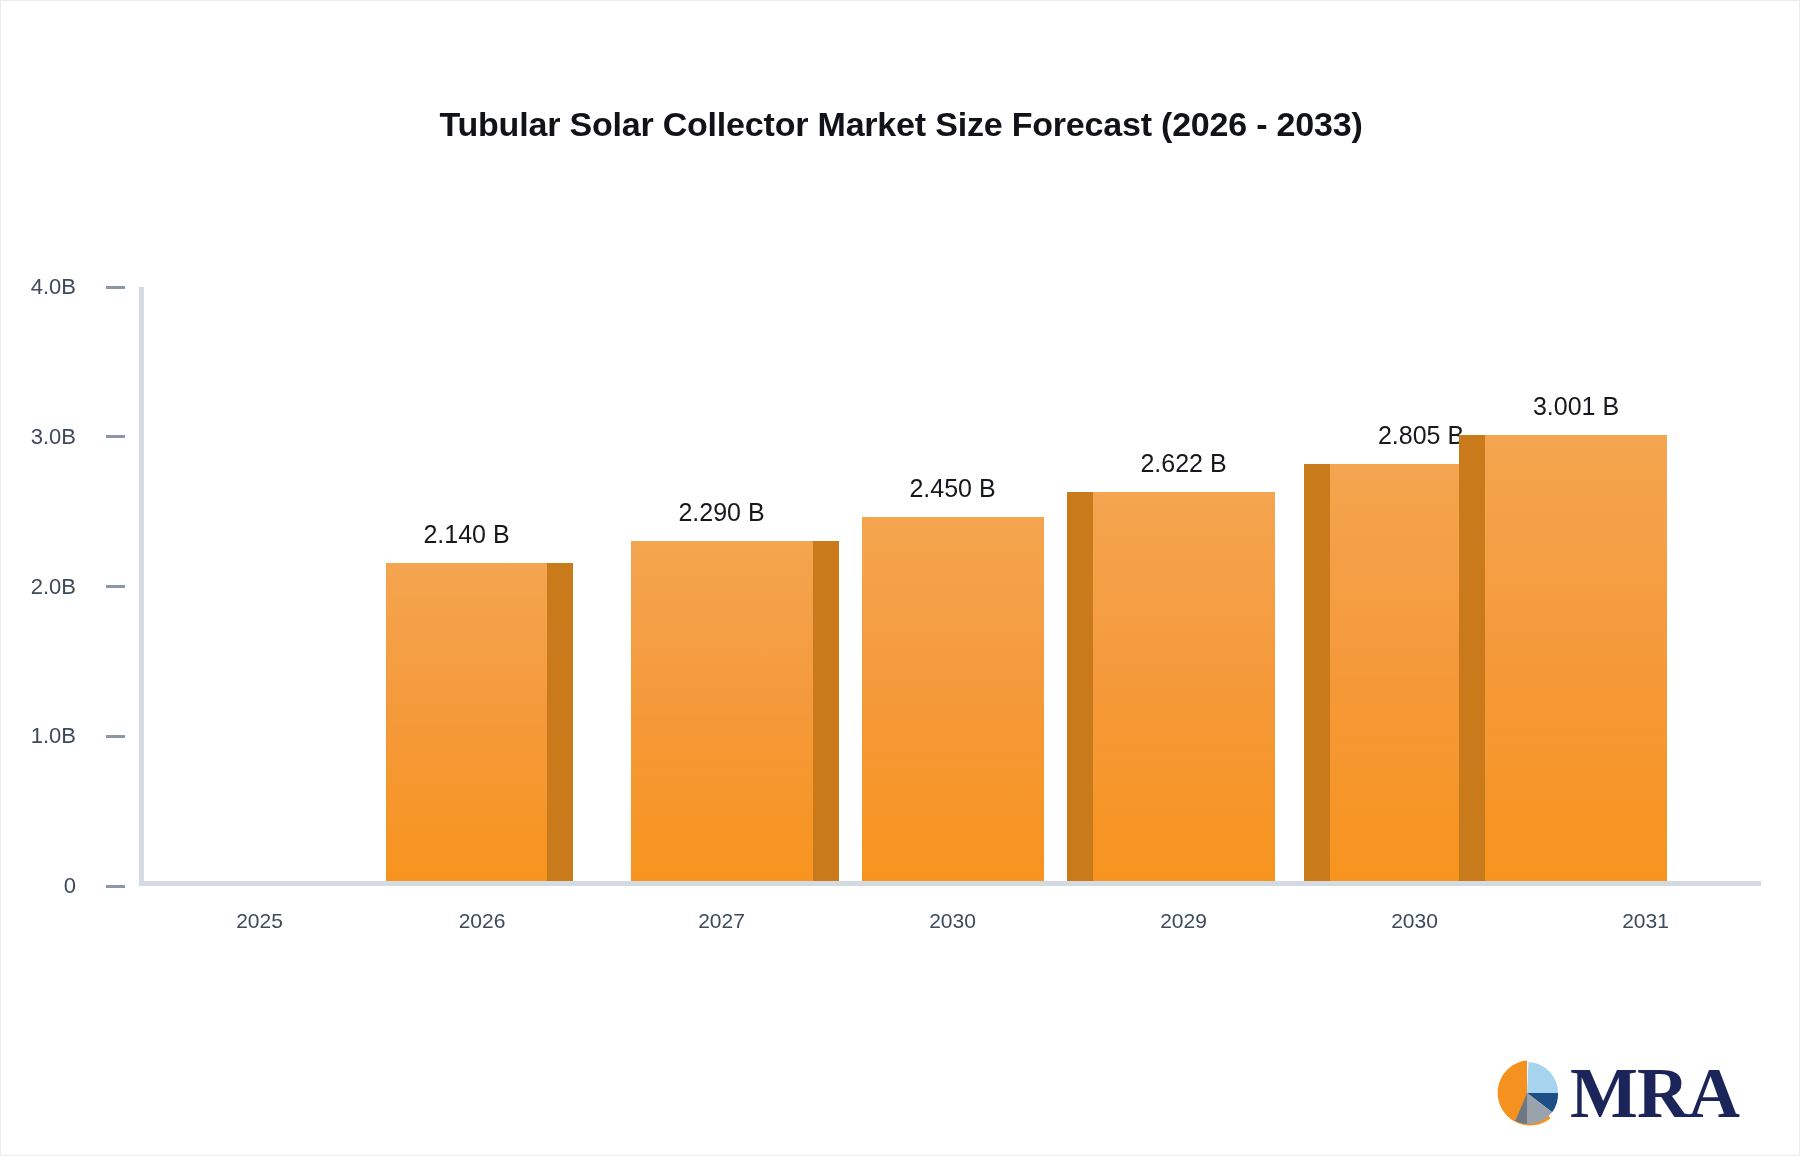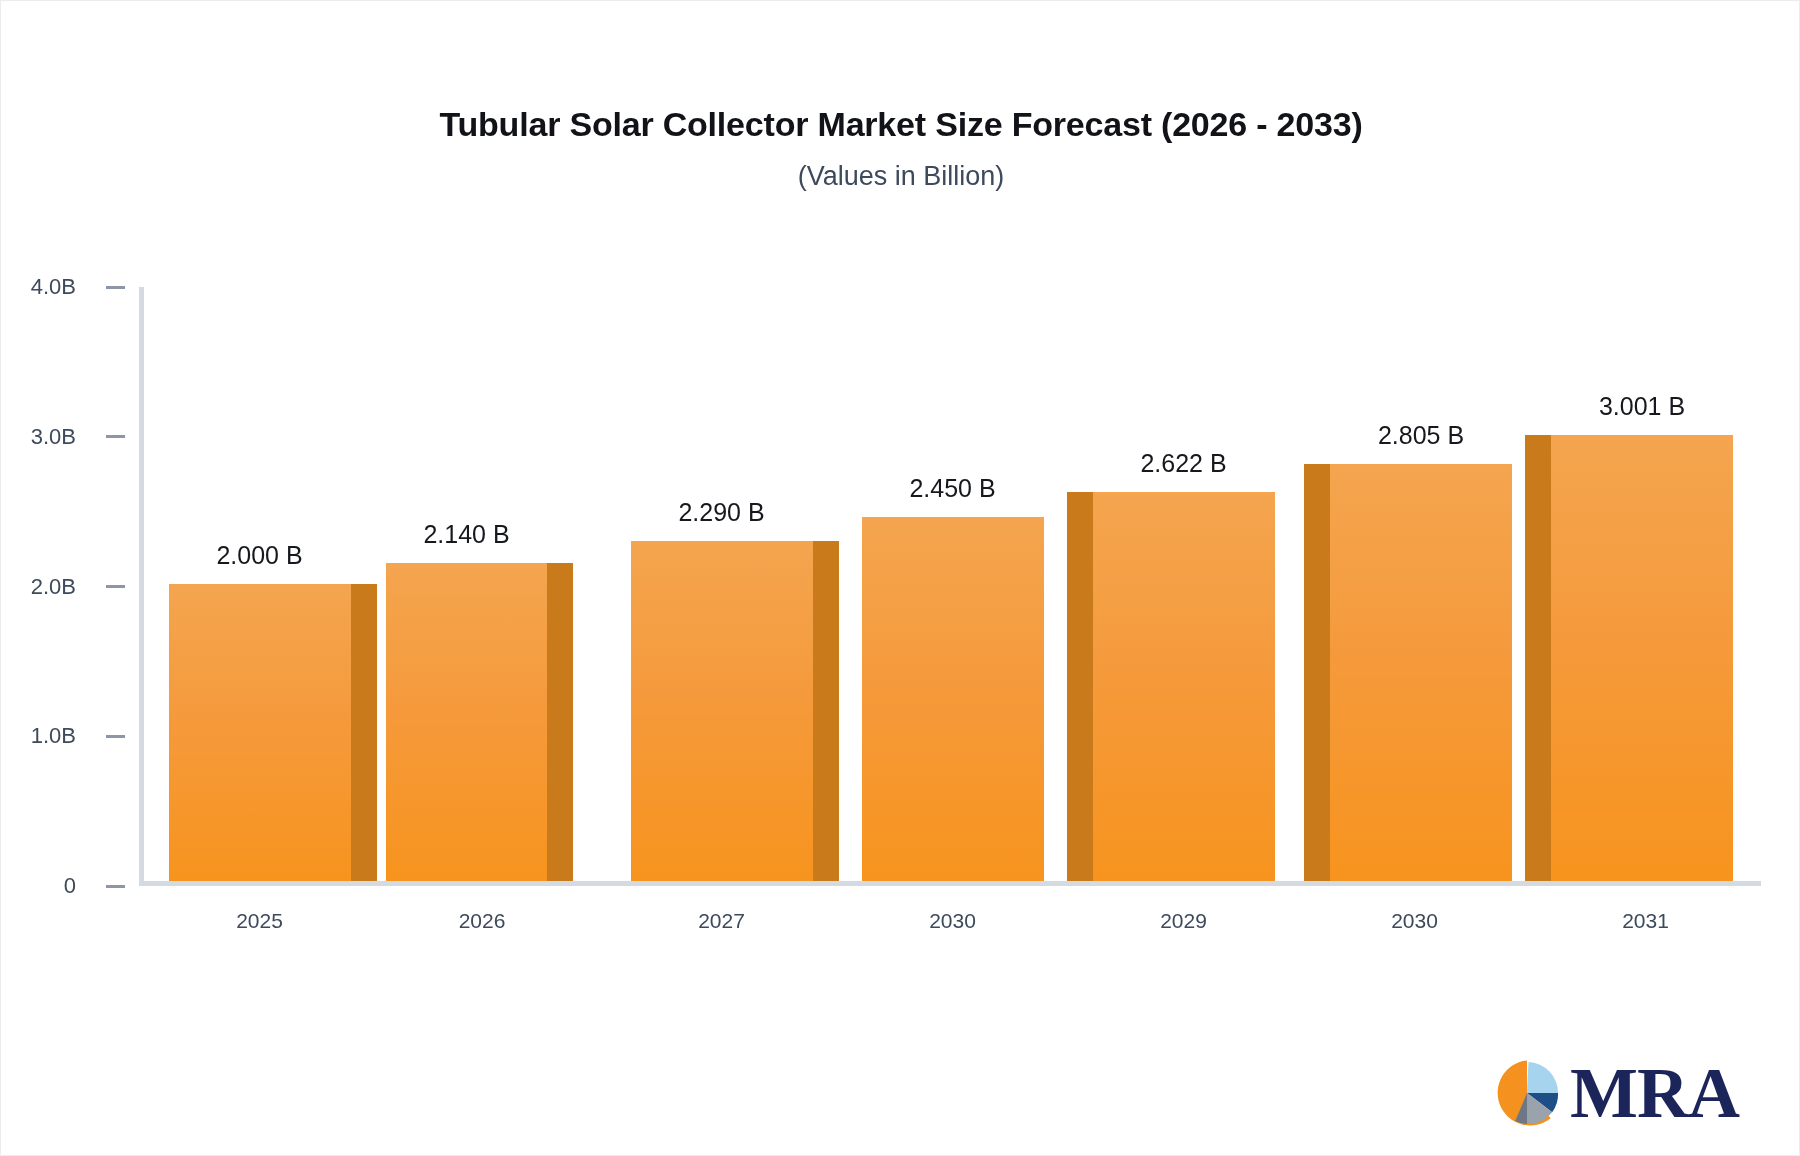--- a/index.html
+++ b/index.html
@@ -180,21 +180,20 @@
     letter-spacing: -1px;
   }
 </style>
 </head>
 <body>
 
 <div id="chart-root">
 
   <div class="title-block">
     <div class="chart-title">Tubular Solar Collector Market Size Forecast (2026 - 2033)</div>
-    <div class="chart-subtitle">(Values in Billion)</div>
   </div>
 
 
   <div class="plot-area">
     <div class="axis-y-line"></div>
     <div class="axis-x-line"></div>
     <div id="yticks">
         <div class="ytick" style="top: 0px;">
           <span class="ytick-label">4.0B</span>
           <span class="ytick-dash"></span>
@@ -210,26 +209,20 @@
         <div class="ytick" style="top: 449.25px;">
           <span class="ytick-label">1.0B</span>
           <span class="ytick-dash"></span>
         </div>
         <div class="ytick" style="top: 599px;">
           <span class="ytick-label">0</span>
           <span class="ytick-dash"></span>
         </div>
       </div>
     <div class="bars-layer" id="bars-layer">
-        <div class="bar-group" style="left: 24.5px; width: 182px; height: 297px;">
-          <div class="bar-front" style="height: 297px;"></div>
-          <div class="bar-side right" style="height: 283px;"></div>
-          <div class="bar-cap right" style="bottom: 283px;"></div>
-          <div class="bar-value" style="bottom: 311px;">2.000 B</div>
-        </div>
         <div class="bar-group" style="left: 242px; width: 161px; height: 317.79px;">
           <div class="bar-front" style="height: 317.79px;"></div>
           <div class="bar-side right" style="height: 303.79px;"></div>
           <div class="bar-cap right" style="bottom: 303.79px;"></div>
           <div class="bar-value" style="bottom: 331.79px;">2.140 B</div>
         </div>
         <div class="bar-group" style="left: 486.5px; width: 182px; height: 435px;">
           <div class="bar-front" style="height: 340.065px;"></div>
           <div class="bar-side right" style="height: 326.065px;"></div>
           <div class="bar-cap right" style="bottom: 326.065px;"></div>
@@ -244,21 +237,21 @@
           <div class="bar-side left" style="height: 375.367px;"></div>
           <div class="bar-cap left" style="bottom: 375.367px;"></div>
           <div class="bar-value" style="bottom: 403.367px;">2.622 B</div>
         </div>
         <div class="bar-group" style="left: 1186px; width: 182px; height: 318px; text-align: center;">
           <div class="bar-front" style="height: 416.543px;"></div>
           <div class="bar-side left" style="height: 402.543px;"></div>
           <div class="bar-cap left" style="bottom: 402.543px;"></div>
           <div class="bar-value" style="bottom: 430.543px;">2.805 B</div>
         </div>
-        <div class="bar-group" style="left: 1407px; width: 182px; height: 445.648px;">
+        <div class="bar-group" style="left: 1341px; width: 182px; height: 445.648px;">
           <div class="bar-front" style="height: 445.648px;"></div>
           <div class="bar-side left" style="height: 431.648px;"></div>
           <div class="bar-cap left" style="bottom: 431.648px;"></div>
           <div class="bar-value" style="bottom: 459.648px;">3.001 B</div>
         </div>
       </div>
   </div>
 
   <div id="xlabels">
       <div class="xlabel" style="left: 258.5px;">2025</div>

